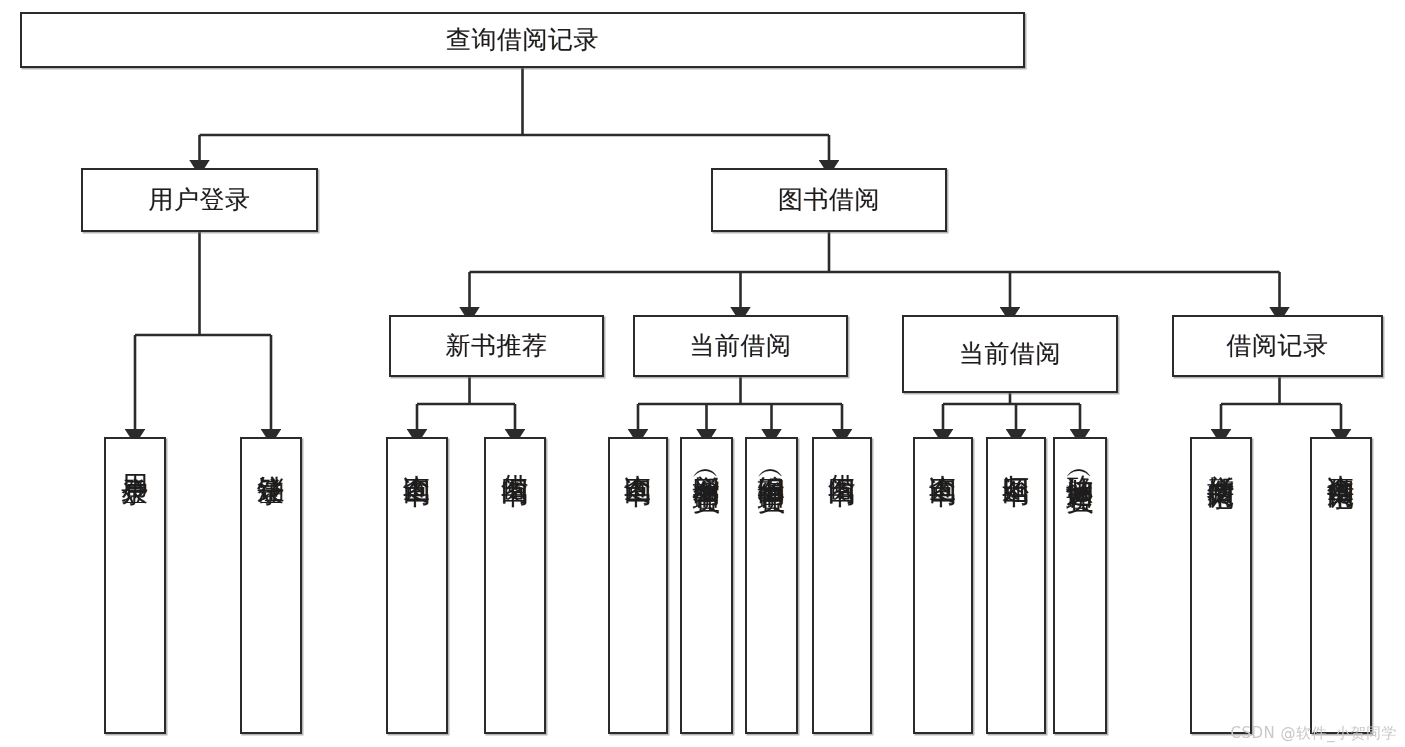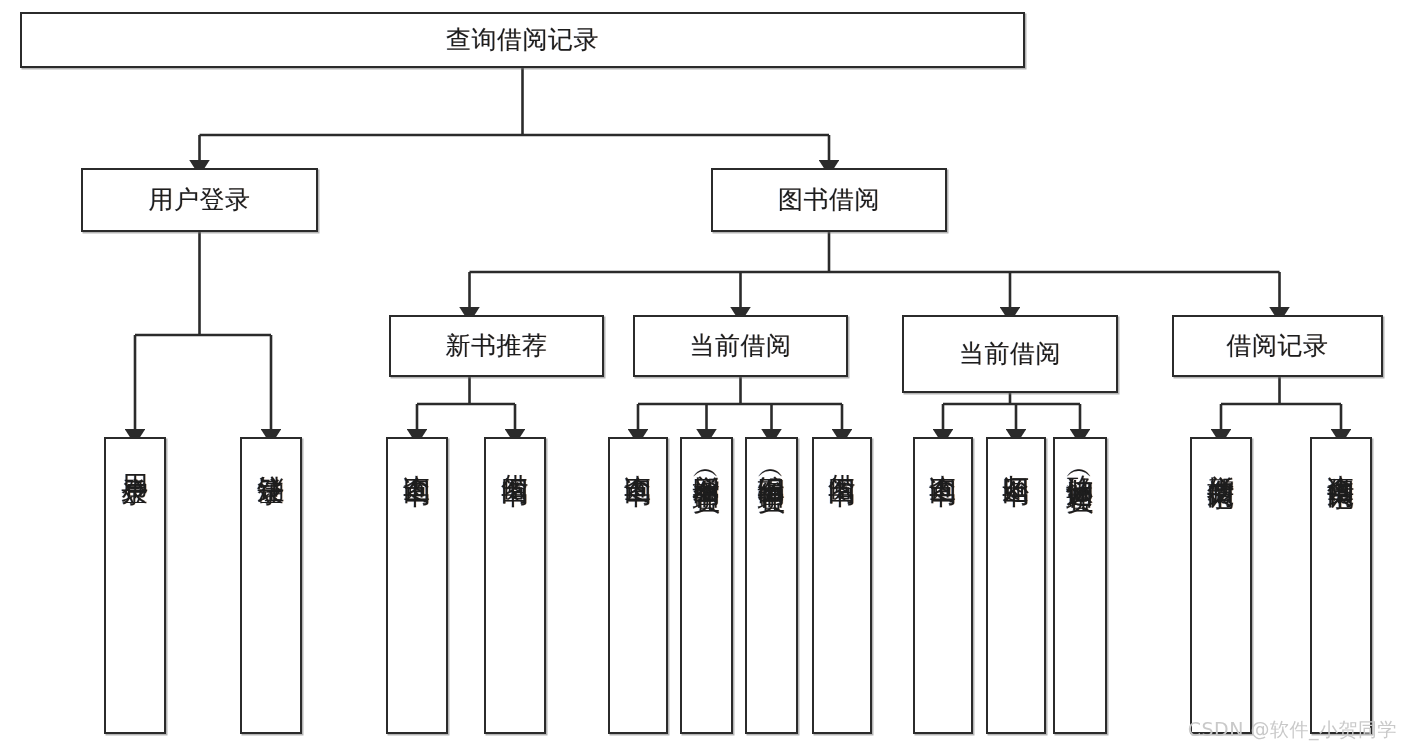--- a/index.html
+++ b/index.html
@@ -43,21 +43,21 @@
     text-orientation:upright;
     font-size:27px;
     line-height:1.02;
     letter-spacing:2px;
     white-space:nowrap;
   }
   .watermark{
     position:absolute;
     right:8px;
     bottom:4px;
-    font-size:19px;
+    font-size:15px;
     color:#c9c9c9;
     white-space:nowrap;
     font-family:"DejaVu Sans","Liberation Sans",sans-serif;
     letter-spacing:.5px;
   }
 </style>
 </head>
 <body>
 
 <div id="stage">

